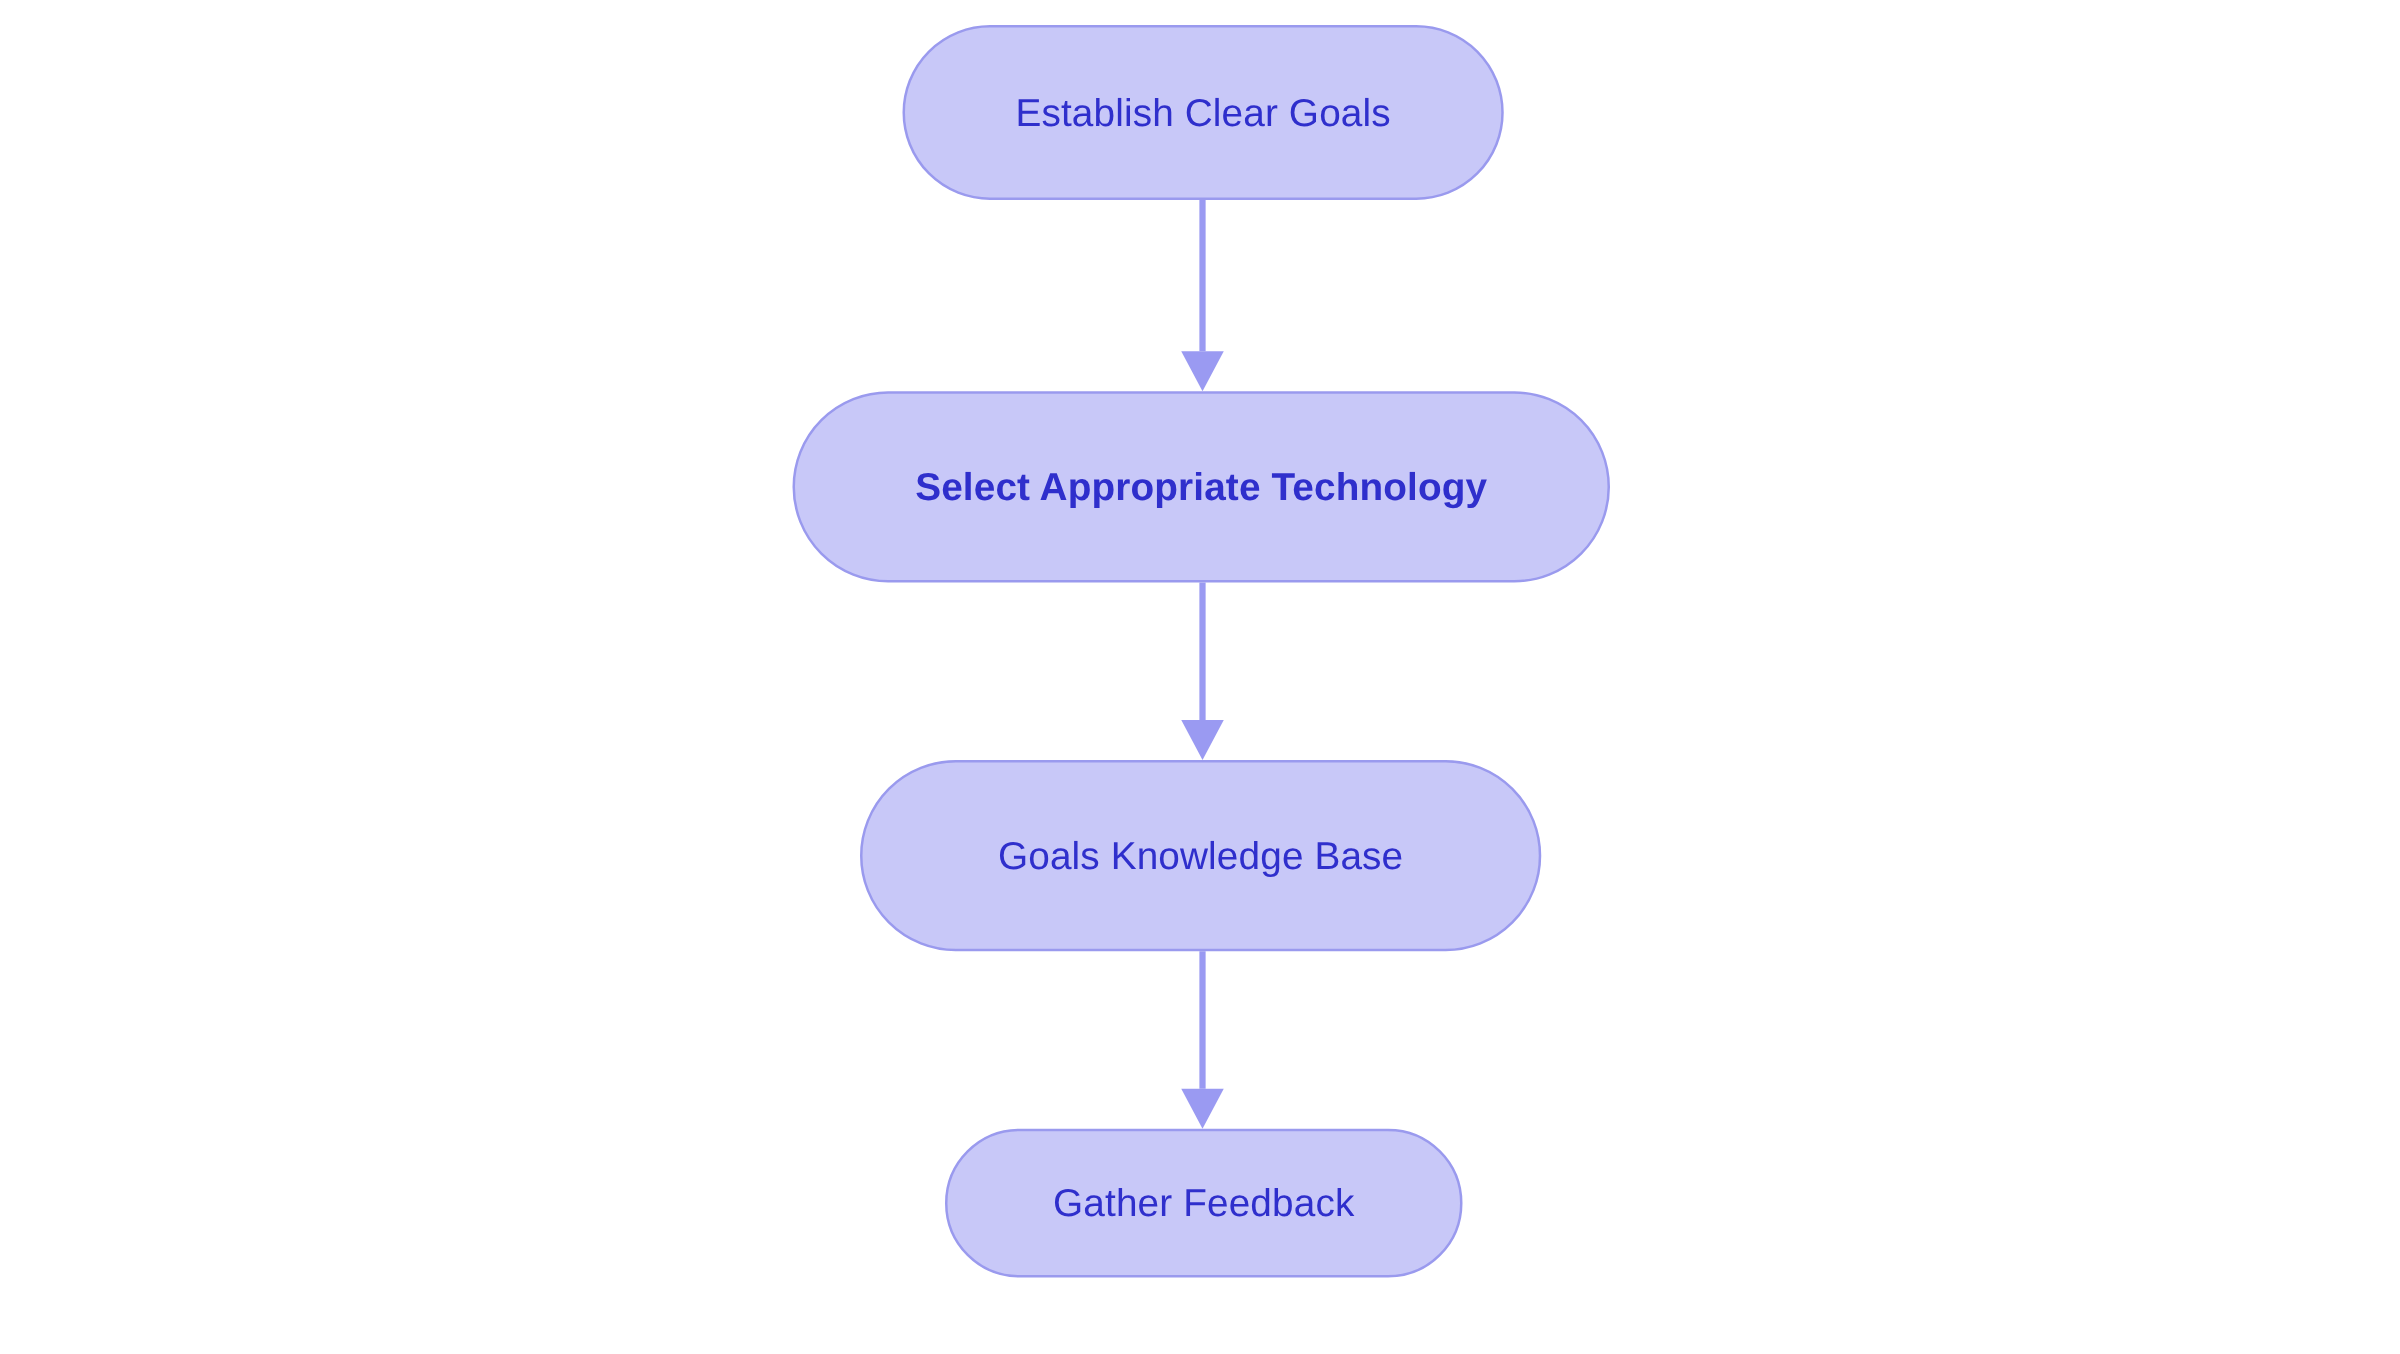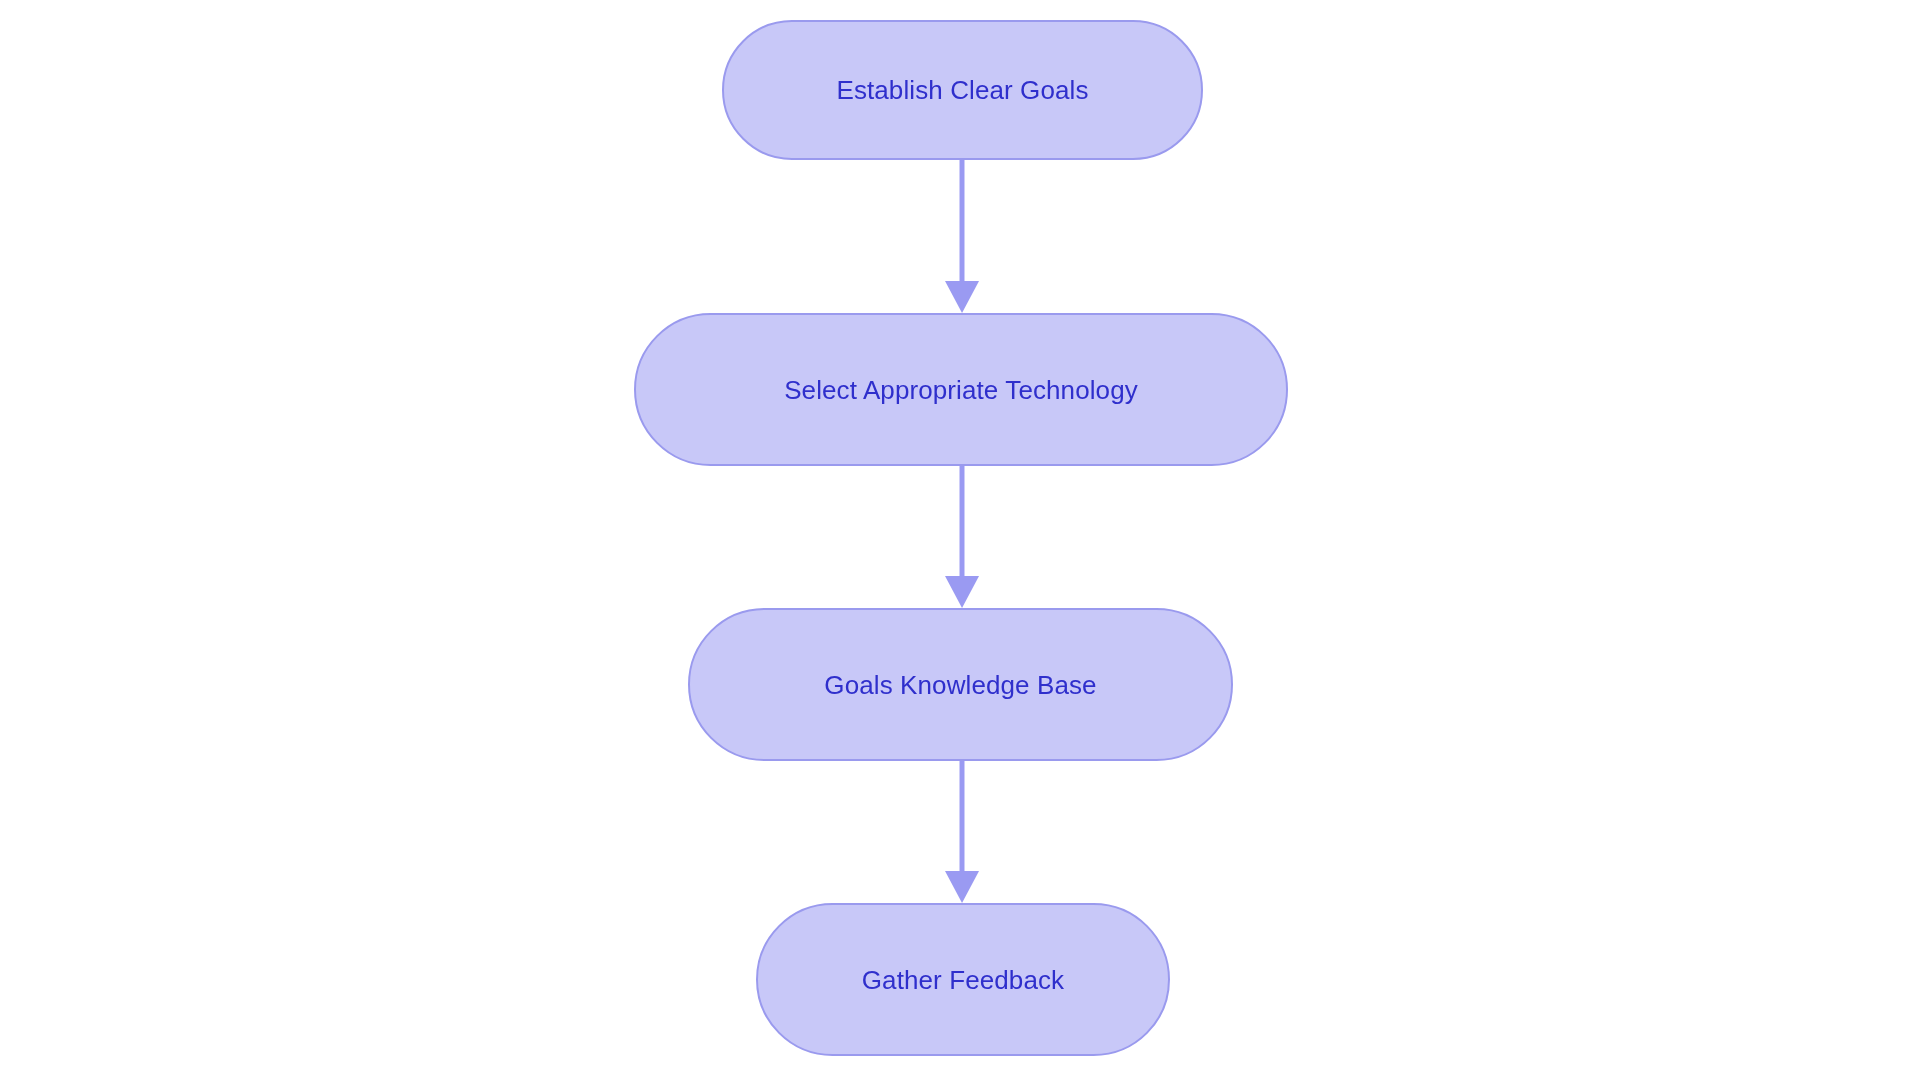--- a/index.html
+++ b/index.html
@@ -26,38 +26,38 @@
     position: absolute;
     box-sizing: border-box;
     display: flex;
     align-items: center;
     justify-content: center;
     background: #c8c8f8;
     border: 2px solid #9a9aee;
     border-radius: 999px;
     color: #2f2fcc;
     font-family: "Liberation Sans", sans-serif;
-    font-size: 26px;
+    font-size: 31px;
     font-weight: 400;
     letter-spacing: 0.1px;
     line-height: 1;
     white-space: nowrap;
     user-select: none;
   }
 
   .node-label {
     display: block;
     padding: 0 8px;
   }
 
   
   #node-1 { left: 722px; top: 20px;  width: 481px; height: 140px; }
-  #node-2 { left: 634px; top: 313px; width: 654px; height: 153px; }
+  #node-2 { left: 634px; top: 313px; width: 654px; height: 153px; font-weight: bold; }
   #node-3 { left: 688px; top: 608px; width: 545px; height: 153px; }
-  #node-4 { left: 756px; top: 903px; width: 414px; height: 153px; }
+  #node-4 { left: 756px; top: 903px; width: 414px; height: 119px; }
 
   
   .edge {
     position: absolute;
     left: 0;
     top: 0;
     width: 1920px;
     height: 1083px;
     pointer-events: none;
     overflow: visible;

